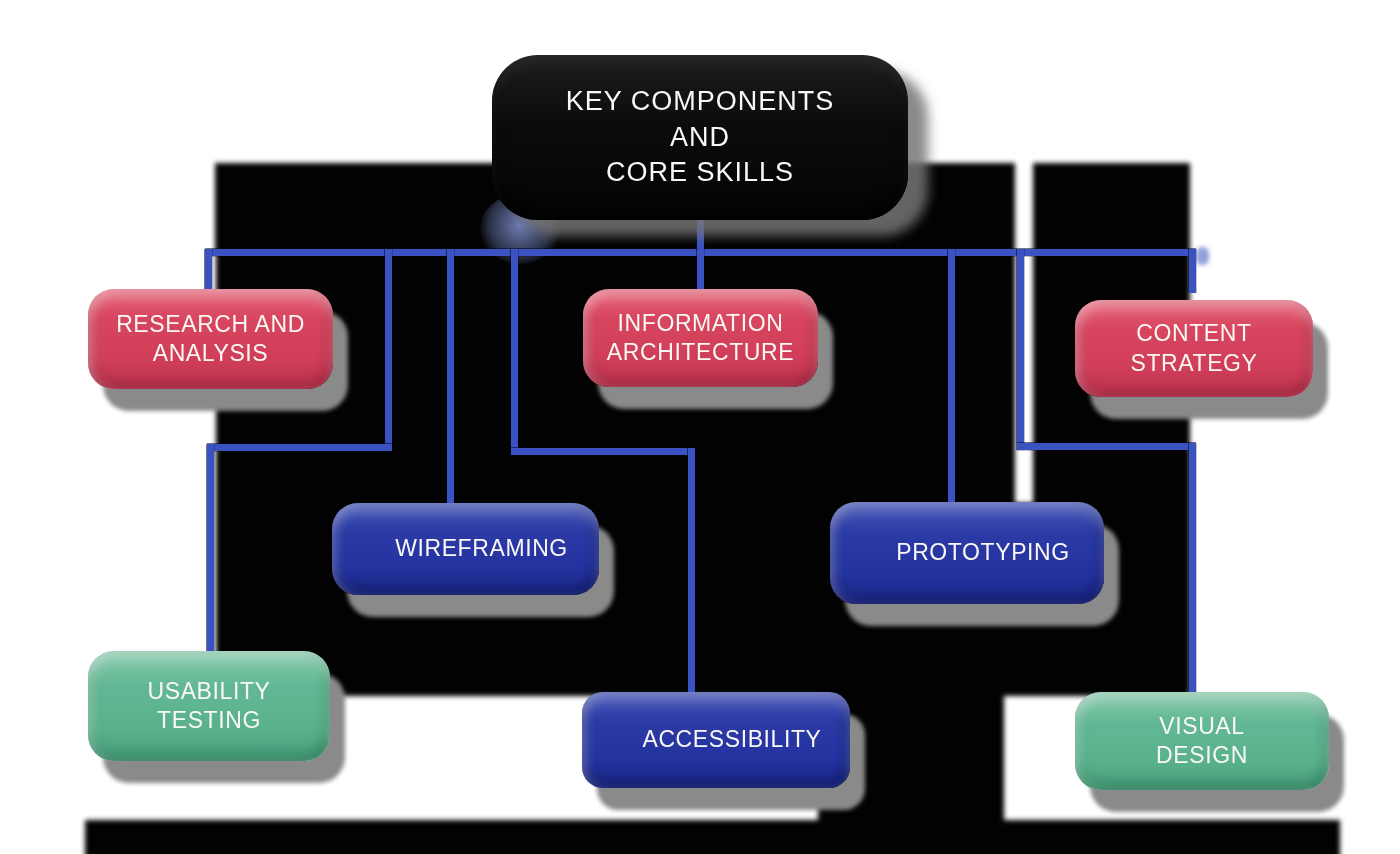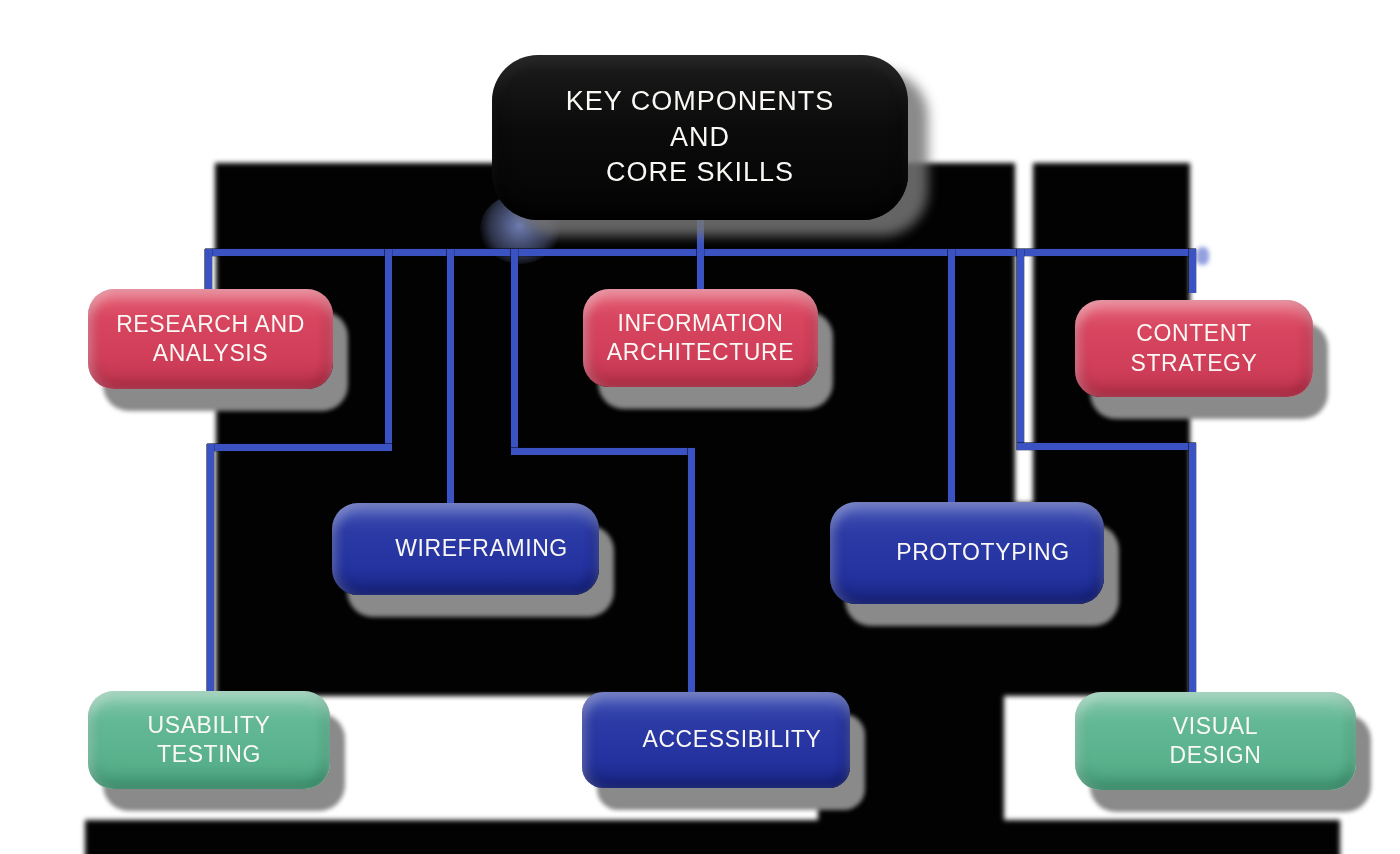--- a/index.html
+++ b/index.html
@@ -97,19 +97,19 @@
 CORE SKILLS</div>
 
   <div class="node red" style="left:88px;top:289px;width:245px;height:100px;">RESEARCH AND
 ANALYSIS</div>
   <div class="node red" style="left:583px;top:289px;width:235px;height:98px;">INFORMATION
 ARCHITECTURE</div>
   <div class="node red" style="left:1075px;top:288px;width:238px;height:97px;margin-top:12px;">CONTENT
 STRATEGY</div>
   <div class="node blue" style="left:332px;top:503px;width:235px;height:92px;">WIREFRAMING</div>
   <div class="node blue" style="left:830px;top:502px;width:242px;height:102px;">PROTOTYPING</div>
-  <div class="node green" style="left:88px;top:691px;width:242px;height:98px;">USABILITY
+  <div class="node green" style="left:88px;top:651px;width:242px;height:110px;">USABILITY
 TESTING</div>
   <div class="node blue" style="left:582px;top:692px;width:236px;height:96px;border-radius:21px;">ACCESSIBILITY</div>
-  <div class="node green" style="left:1075px;top:692px;width:281px;height:98px;">VISUAL
+  <div class="node green" style="left:1075px;top:692px;width:254px;height:98px;">VISUAL
 DESIGN</div>
 
 </div>
 
 </body></html>

